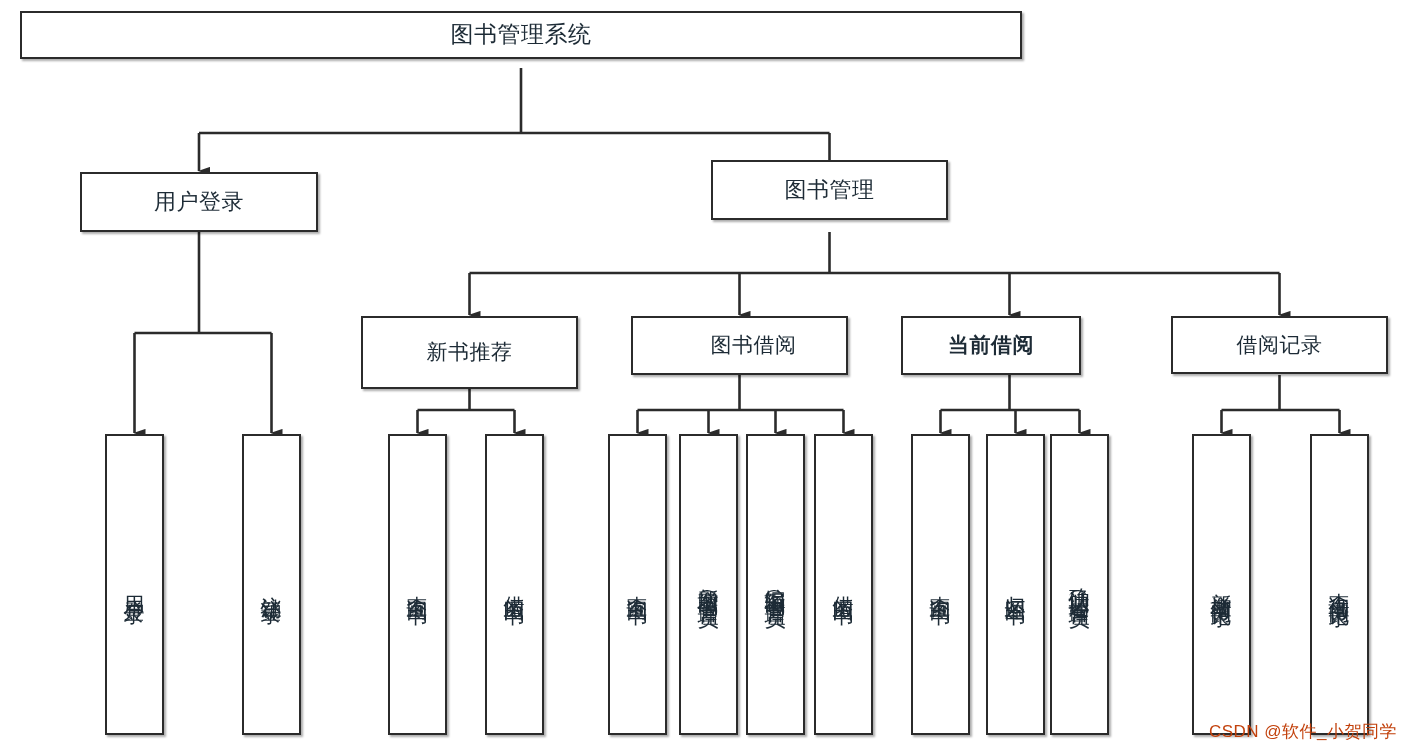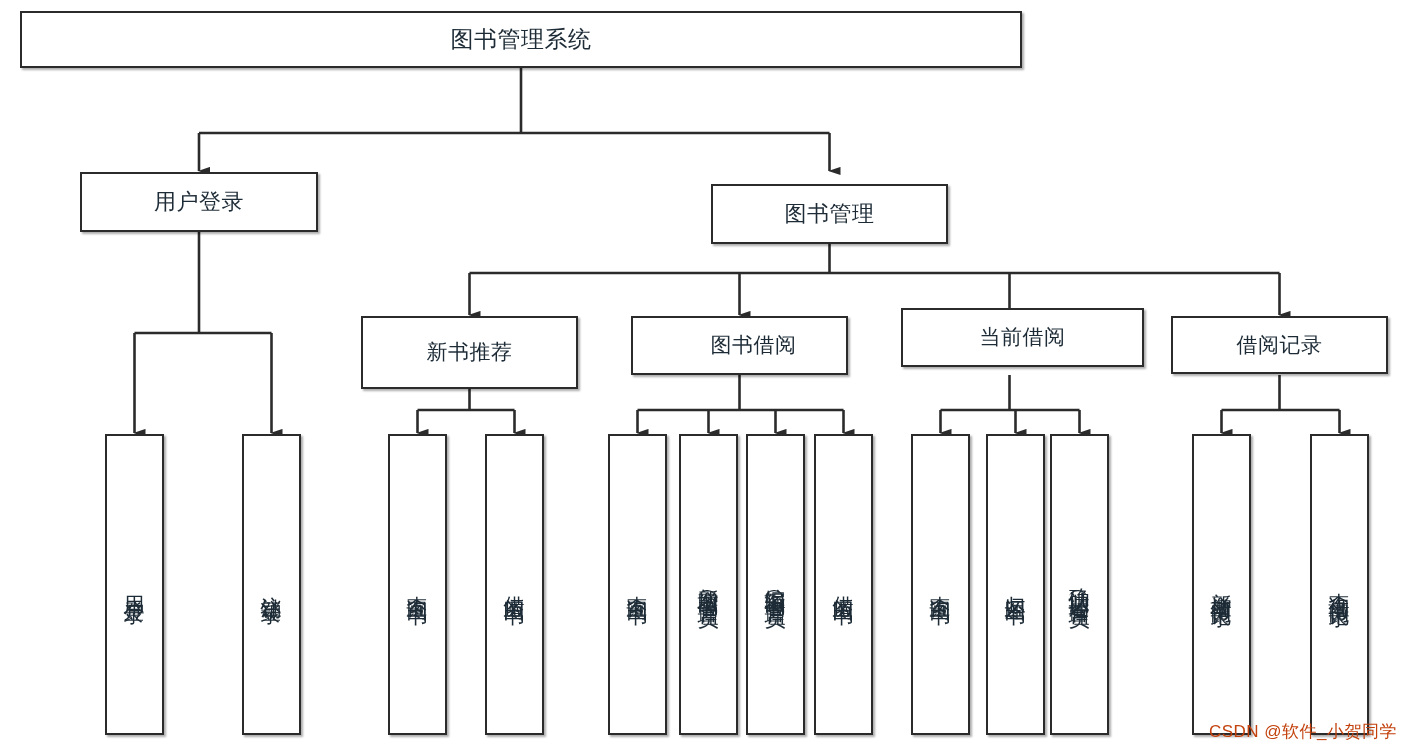--- a/index.html
+++ b/index.html
@@ -111,38 +111,38 @@
         <path d="M940.5,410 L940.5,433" marker-end="url(#arrowhead)"></path>
         <path d="M1015.5,410 L1015.5,433" marker-end="url(#arrowhead)"></path>
         <path d="M1079.5,410 L1079.5,433" marker-end="url(#arrowhead)"></path>
         <path d="M1279.5,375 L1279.5,410"></path>
         <path d="M1221.5,410 L1339.5,410"></path>
         <path d="M1221.5,410 L1221.5,433" marker-end="url(#arrowhead)"></path>
         <path d="M1339.5,410 L1339.5,433" marker-end="url(#arrowhead)"></path>
       </g>
   </svg>
 
-  <div class="node root horizontal" style="left: 20px; top: 11px; width: 1002px; height: 57px;">
+  <div class="node root horizontal" style="left: 20px; top: 11px; width: 1002px; height: 48px;">
     <span class="label">图书管理系统</span>
   </div>
 
   <div class="node level2 horizontal" style="left: 80px; top: 172px; width: 238px; height: 60px;">
     <span class="label">用户登录</span>
   </div>
-  <div class="node level2 horizontal" style="left: 711px; top: 184px; width: 237px; height: 60px;">
+  <div class="node level2 horizontal" style="left: 711px; top: 160px; width: 237px; height: 60px;">
     <span class="label">图书管理</span>
   </div>
 
   <div class="node level3 horizontal" style="left: 361px; top: 316px; width: 217px; height: 73px;">
     <span class="label">新书推荐</span>
   </div>
   <div class="node level3 horizontal" style="left: 631px; top: 316px; width: 217px; height: 59px; padding-left: 28px;">
     <span class="label">图书借阅</span>
   </div>
-  <div class="node level3 horizontal" style="left: 901px; top: 308px; width: 243px; height: 59px;">
+  <div class="node level3 horizontal" style="left: 901px; top: 316px; width: 180px; height: 59px; font-weight: bold;">
     <span class="label">当前借阅</span>
   </div>
   <div class="node level3 horizontal" style="left: 1171px; top: 316px; width: 217px; height: 58px;">
     <span class="label">借阅记录</span>
   </div>
 
   <div class="node leaf vertical" style="left: 105px; top: 434px; width: 59px; height: 301px;">
     <span class="label">用户登录</span>
   </div>
   <div class="node leaf vertical" style="left: 242px; top: 434px; width: 59px; height: 301px;">

